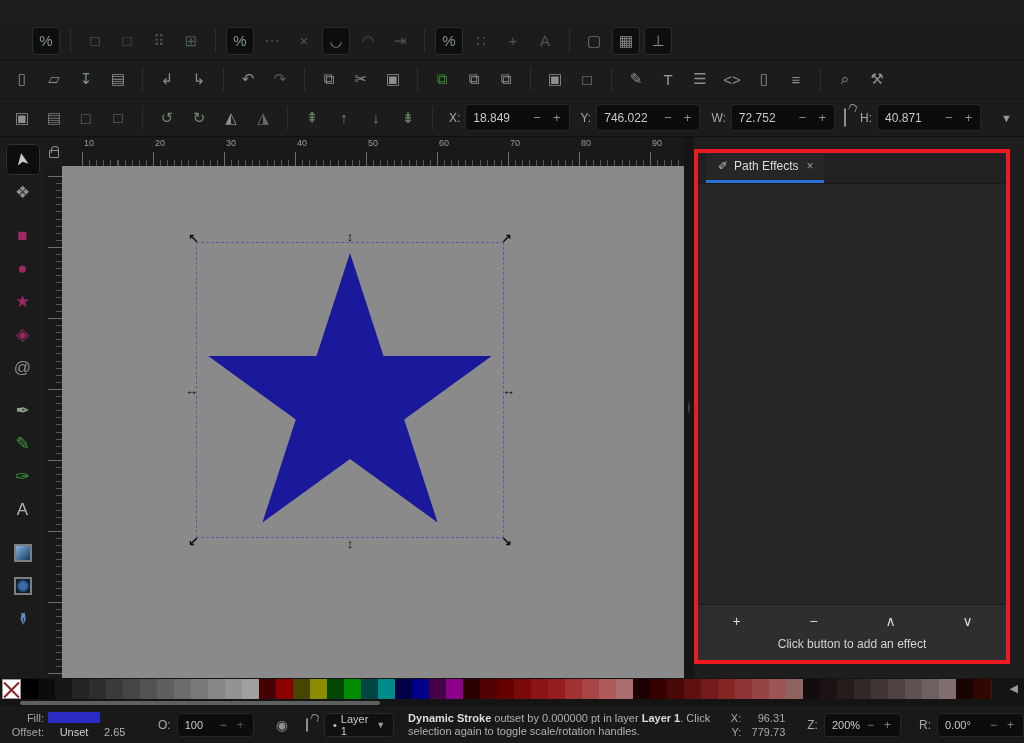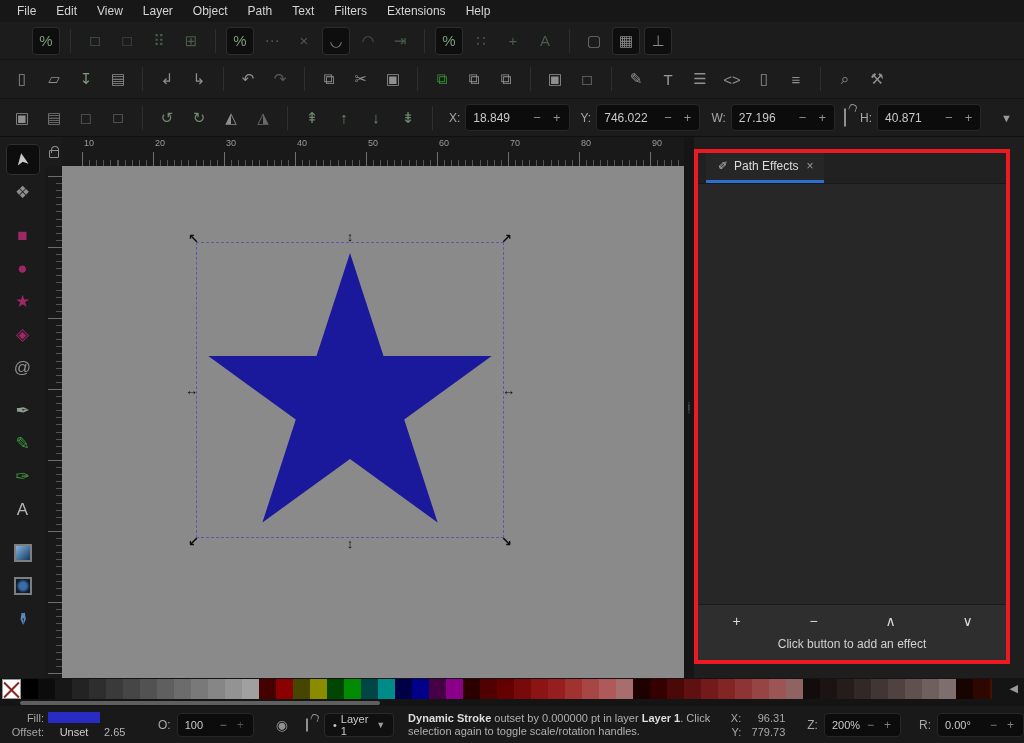--- a/index.html
+++ b/index.html
@@ -114,32 +114,20 @@
   #status-msg b { color:#dedede; }
   #xy-block { margin-left:6px; display:grid; grid-template-columns:14px 44px; row-gap:2px; text-align:right; color:#a8a8a8;}
   #zoom-block,#rot-block { display:flex; align-items:center; }
   #zoom-block { margin-left:14px; } #rot-block { margin-left:10px; }
 </style>
 </head>
 <body>
 
 <div id="app">
 
-  <div id="menubar">
-      <span class="menu-item">File</span>
-      <span class="menu-item">Edit</span>
-      <span class="menu-item">View</span>
-      <span class="menu-item">Layer</span>
-      <span class="menu-item">Object</span>
-      <span class="menu-item">Path</span>
-      <span class="menu-item">Text</span>
-      <span class="menu-item">Filters</span>
-      <span class="menu-item">Extensions</span>
-      <span class="menu-item">Help</span>
-    </div>
 
   <div id="snapbar" class="toolbar">
       <span class="tb-btn pressed">
         <span style="color: rgb(125, 155, 125);">%</span>
       </span>
       <span class="tb-sep"></span>
       <span class="tb-btn">
         <span style="color: rgb(86, 109, 86);">□</span>
       </span>
       <span class="tb-btn">
@@ -326,21 +314,21 @@
           <span class="mp">+</span>
         </span>
         <span class="fld-label">Y:</span>
         <span class="spin">
           <span class="val">746.022</span>
           <span class="mp">−</span>
           <span class="mp">+</span>
         </span>
         <span class="fld-label">W:</span>
         <span class="spin">
-          <span class="val">27.196</span>
+          <span class="val">72.752</span>
           <span class="mp">−</span>
           <span class="mp">+</span>
         </span>
         <span style="margin: 0px 6px;"><span class="lock-shape open"></span></span>
         <span class="fld-label">H:</span>
         <span class="spin">
           <span class="val">40.871</span>
           <span class="mp">−</span>
           <span class="mp">+</span>
         </span>

